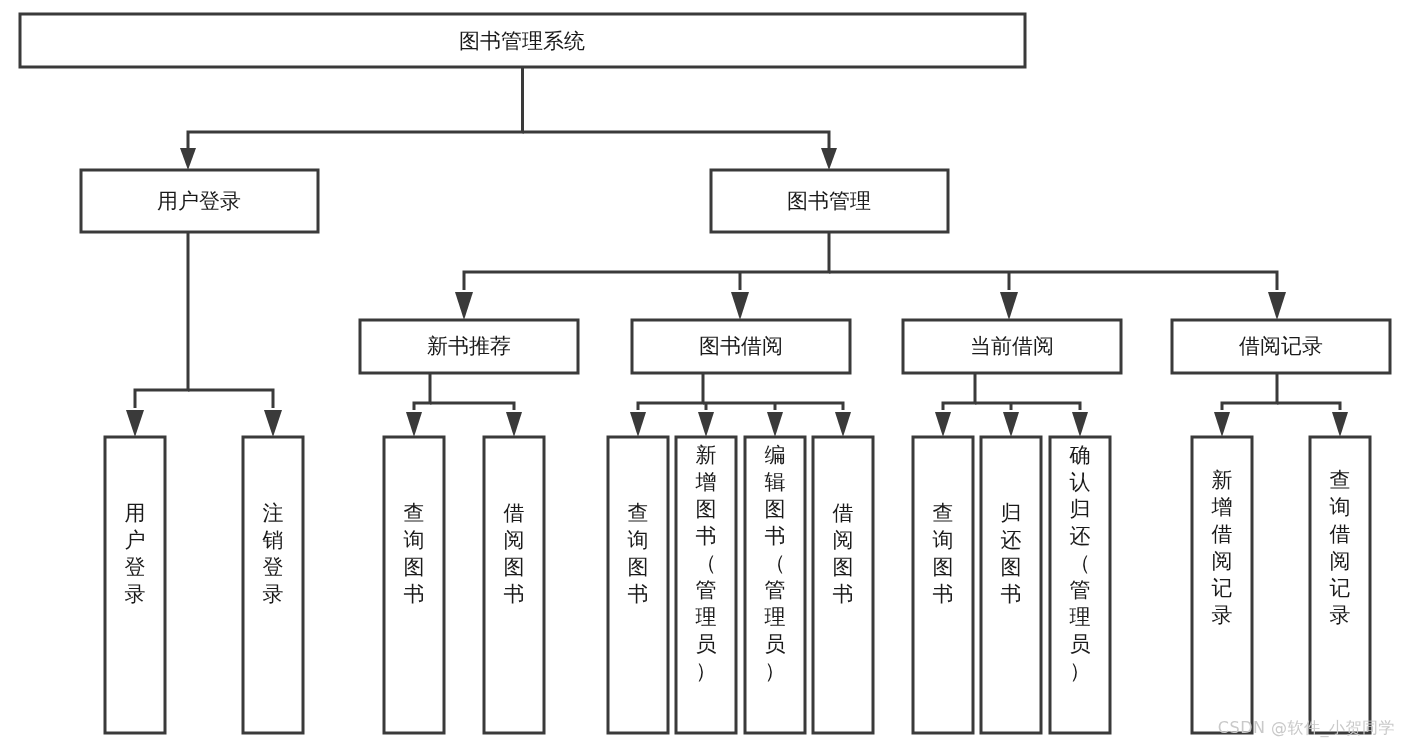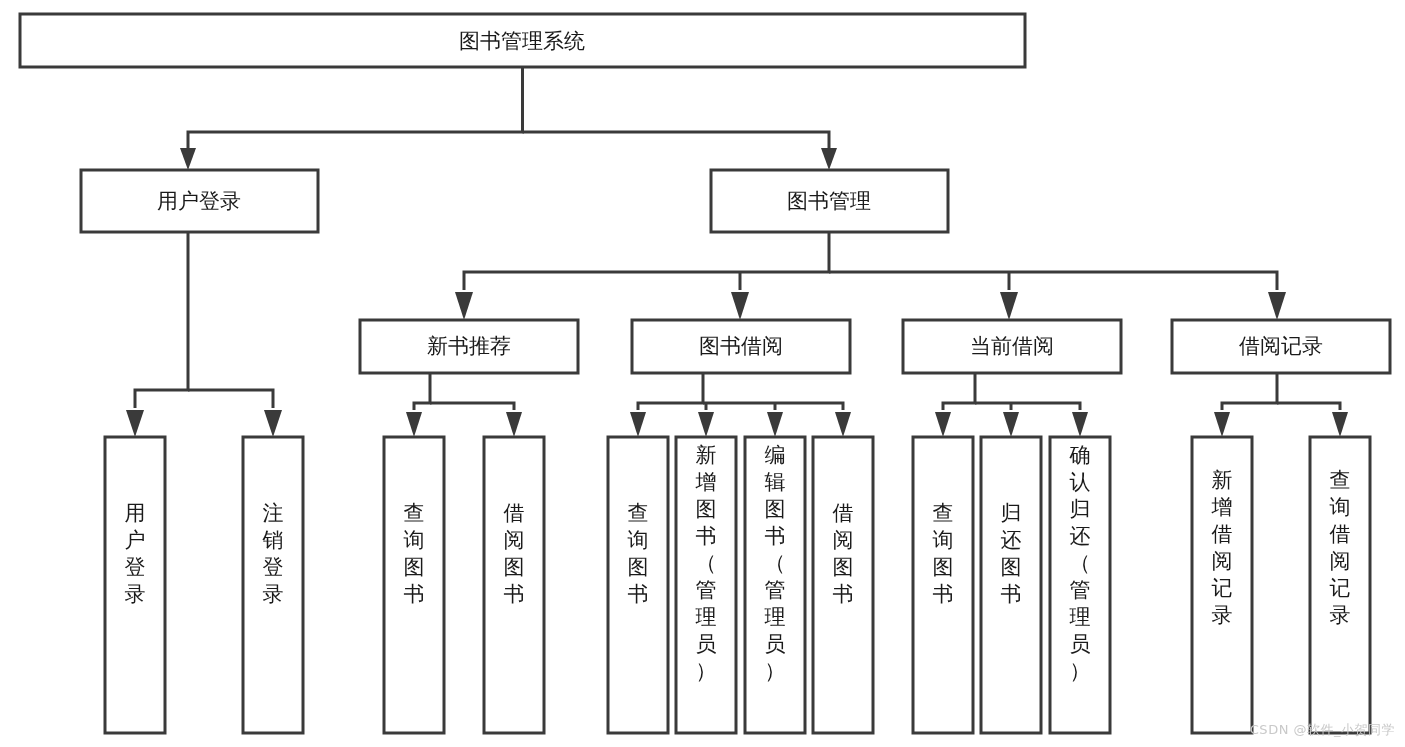--- a/index.html
+++ b/index.html
@@ -54,21 +54,21 @@
     fill: #1a1a1a;
     font-family: "DejaVu Sans", "Liberation Sans", sans-serif;
     font-size: 21px;
     text-anchor: middle;
   }
   .watermark {
     position: absolute;
     right: 10px;
     bottom: 8px;
     font-family: "DejaVu Sans", "Liberation Sans", sans-serif;
-    font-size: 13px;
+    font-size: 16px;
     color: #c9c9c9;
     letter-spacing: 0.5px;
     white-space: nowrap;
     pointer-events: none;
   }
 </style>
 </head>
 <body>
 
 <div id="diagram-root">

